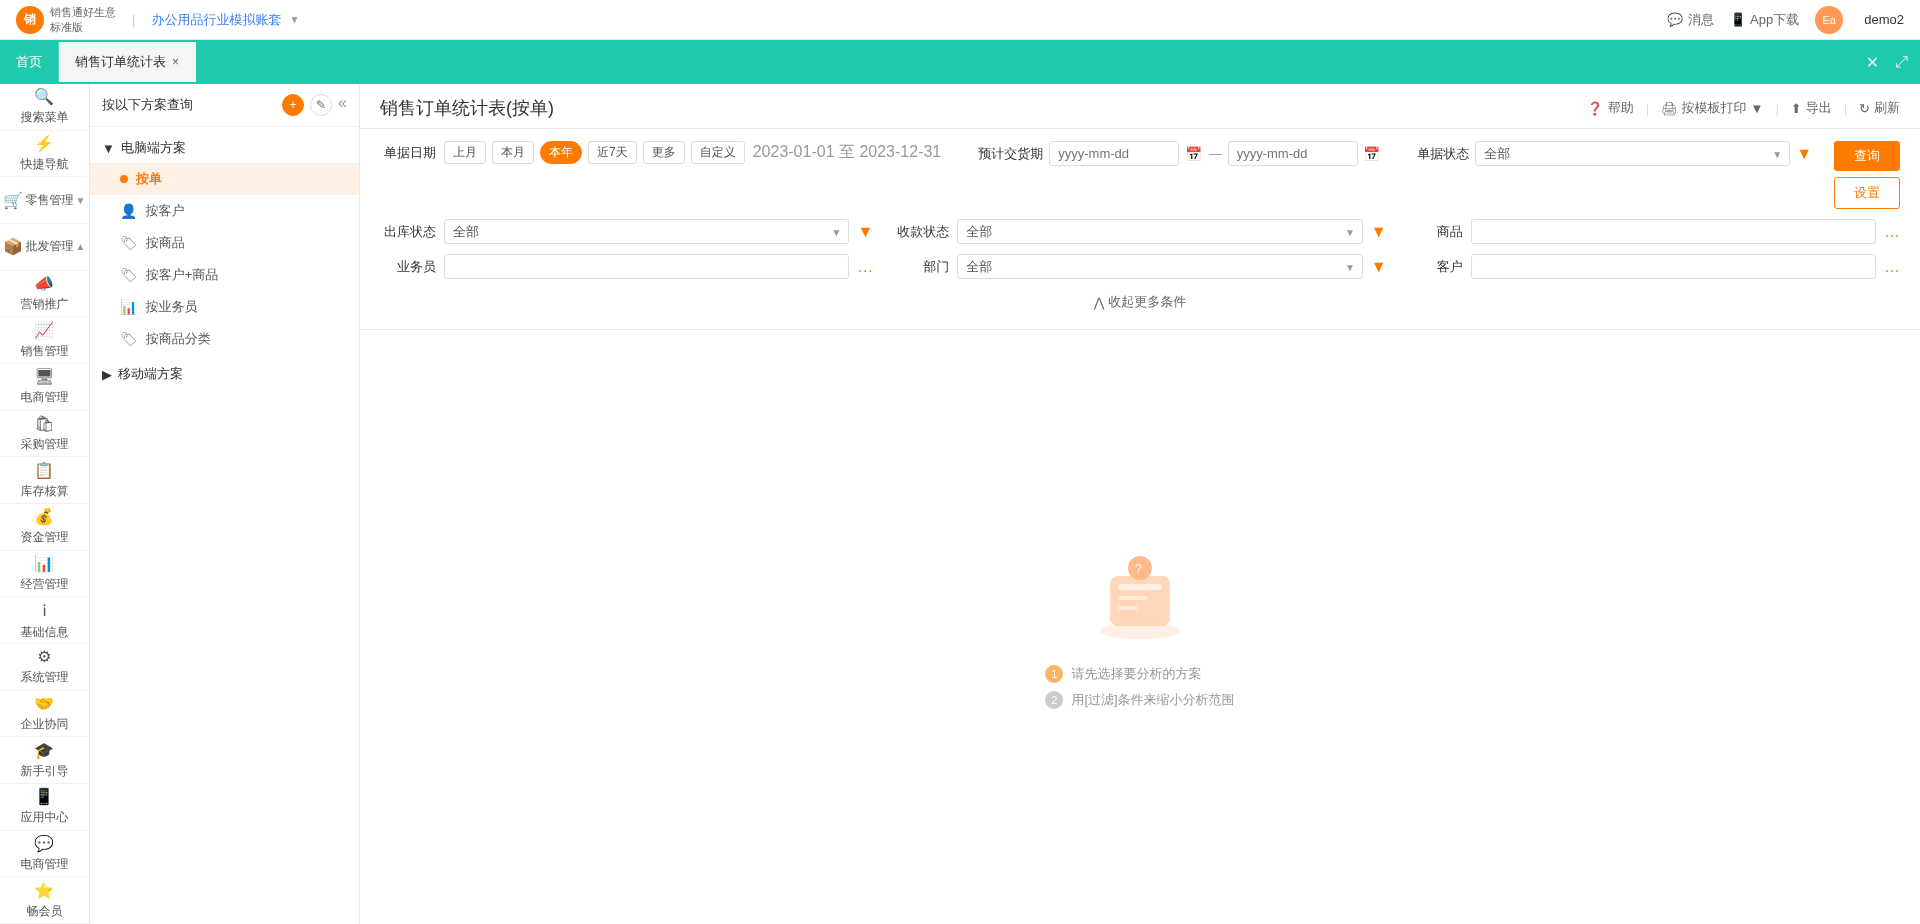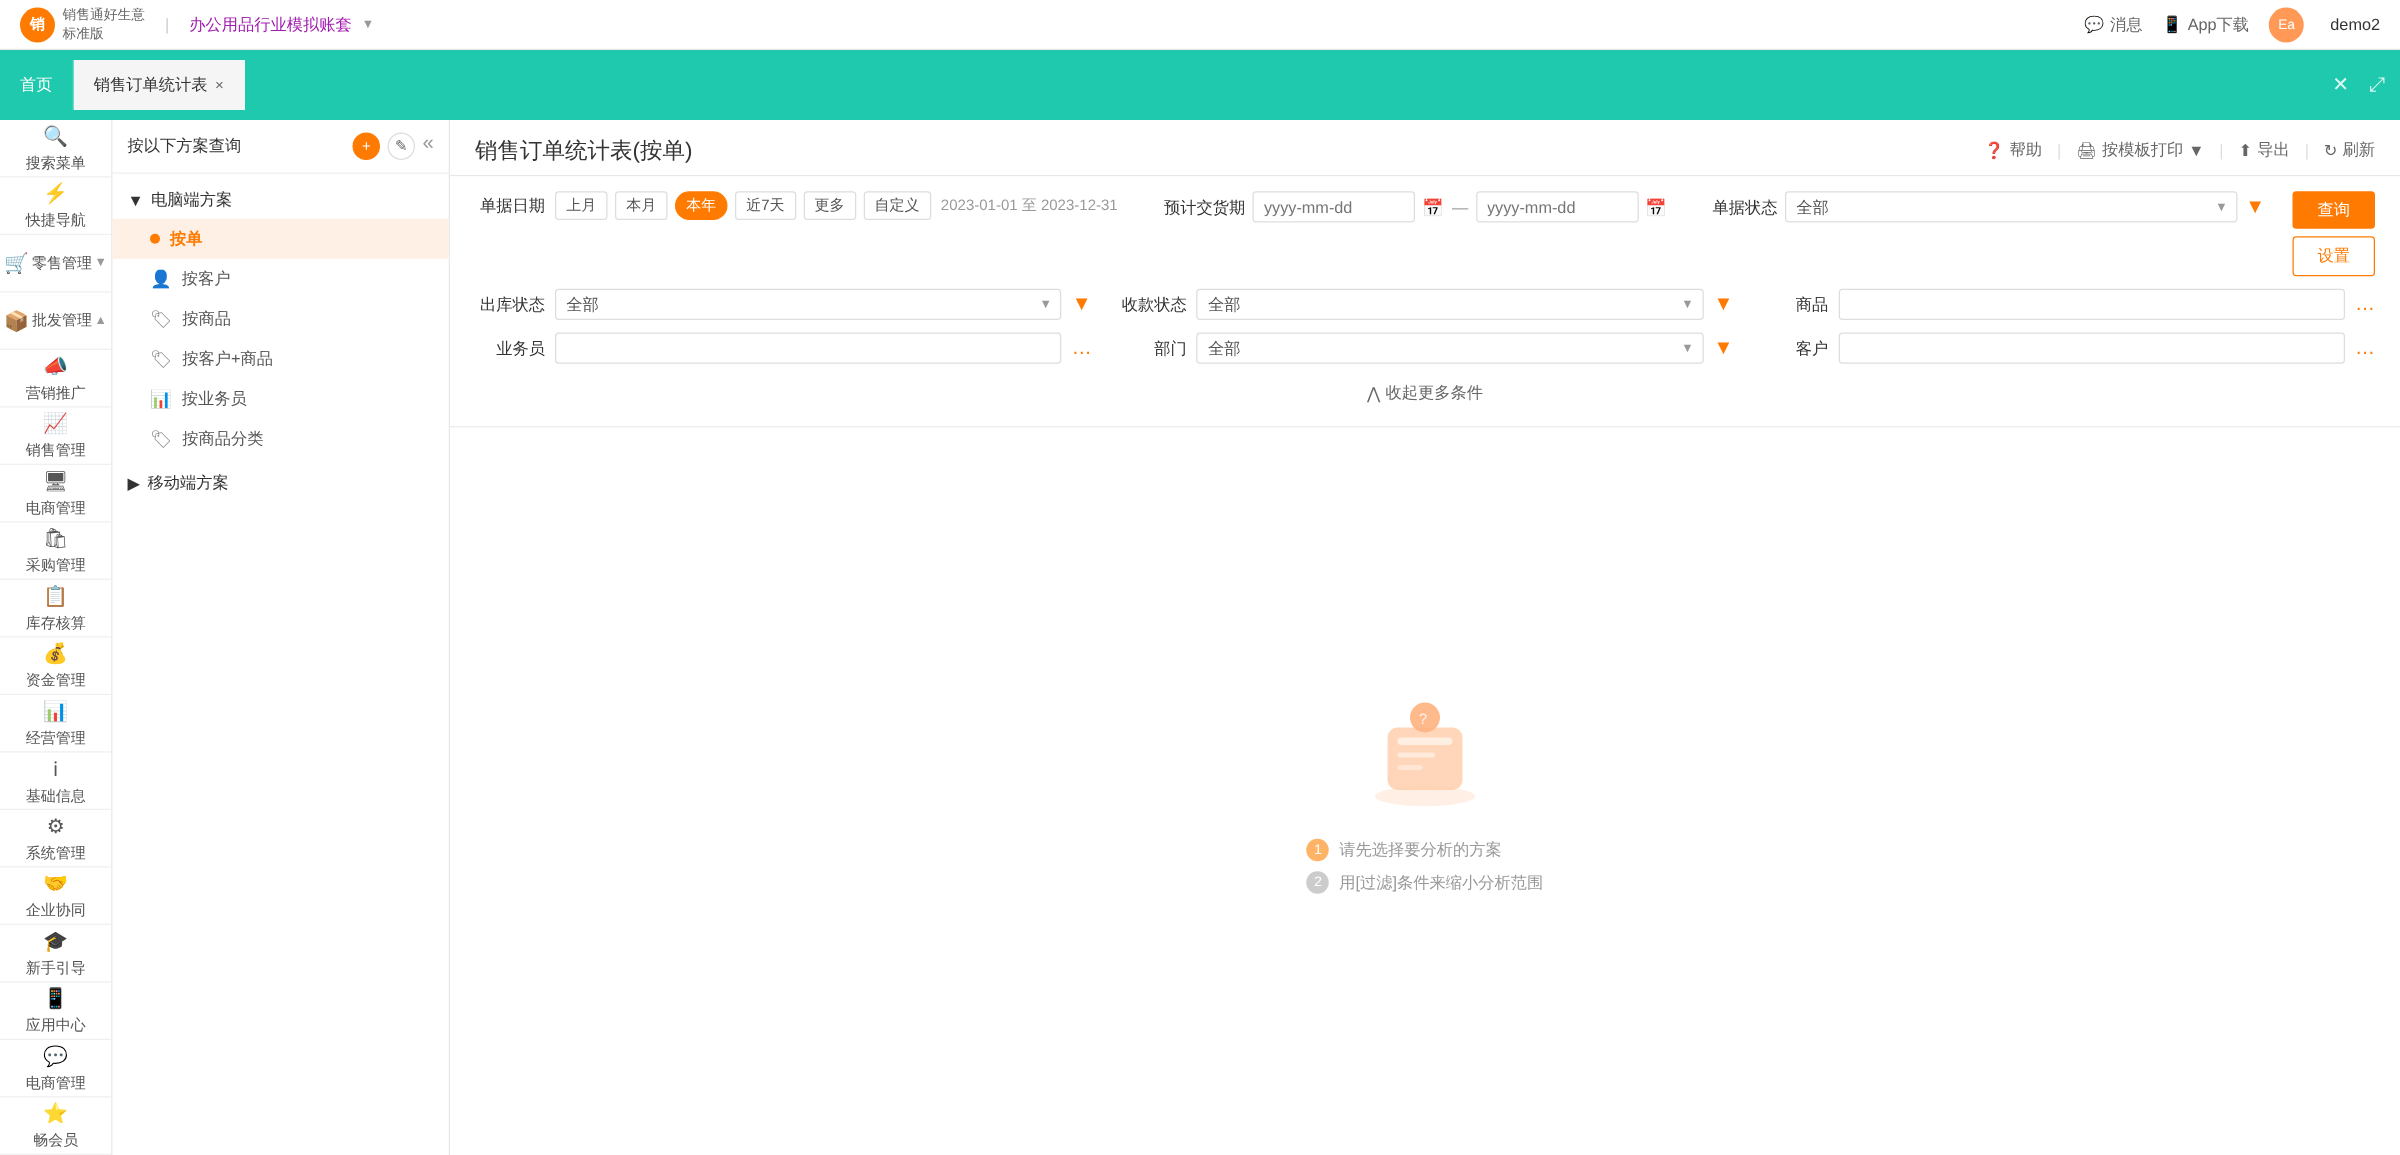--- a/index.html
+++ b/index.html
@@ -4,29 +4,29 @@
   <style>
     * { margin: 0; padding: 0; box-sizing: border-box; }
     body { font-family: 'Microsoft YaHei', 'PingFang SC', sans-serif; font-size: 13px; background: #f5f5f5; width: 1920px; height: 924px; overflow: hidden; display: flex; flex-direction: column; }
 
     
     .top-bar { height: 40px; background: #fff; border-bottom: 1px solid #e8e8e8; display: flex; align-items: center; justify-content: space-between; padding: 0 16px; flex-shrink: 0; }
     .top-bar-left { display: flex; align-items: center; gap: 8px; }
     .logo-area { display: flex; align-items: center; gap: 6px; }
     .logo-icon { width: 28px; height: 28px; background: #ff7a00; border-radius: 50%; display: flex; align-items: center; justify-content: center; color: #fff; font-size: 12px; font-weight: bold; }
     .logo-text { font-size: 11px; color: #666; line-height: 1.3; }
-    .app-title { font-size: 13px; color: #a21caf; }
+    .app-title { font-size: 13px; color: #3b82f6; }
     .dropdown-arrow { color: #999; font-size: 10px; }
     .top-bar-right { display: flex; align-items: center; gap: 16px; }
     .top-bar-btn { display: flex; align-items: center; gap: 4px; color: #666; font-size: 13px; cursor: pointer; }
     .user-avatar { width: 28px; height: 28px; background: #ff9955; border-radius: 50%; display: flex; align-items: center; justify-content: center; color: #fff; font-size: 11px; }
     .user-name { color: #333; font-size: 13px; }
 
     
-    .nav-tabs { height: 56px; background: #1ec9ad; display: flex; align-items: center; padding: 0 0; flex-shrink: 0; }
+    .nav-tabs { height: 44px; background: #1ec9ad; display: flex; align-items: center; padding: 0 0; flex-shrink: 0; }
     .nav-tab { height: 40px; padding: 0 16px; display: flex; align-items: center; color: rgba(255,255,255,0.85); font-size: 13px; cursor: pointer; border-right: 1px solid rgba(255,255,255,0.2); position: relative; }
     .nav-tab.active { background: #f5f5f5; color: #333; }
     .nav-tab .close-btn { margin-left: 6px; color: #666; font-size: 12px; cursor: pointer; }
     .nav-tab-home { background: transparent; color: #fff; }
     .nav-tab-right { margin-left: auto; display: flex; align-items: center; gap: 8px; padding-right: 8px; }
     .nav-icon-btn { color: rgba(255,255,255,0.85); font-size: 16px; cursor: pointer; padding: 4px; }
 
     
     .main-layout { display: flex; flex: 1; overflow: hidden; }
 
@@ -304,21 +304,21 @@
           <div style="display:flex;align-items:center;gap:8px;flex:0 0 auto;margin-right:20px;">
             <span class="filter-label">单据日期</span>
             <div class="date-filter-group">
               <button class="date-quick-btn">上月</button>
               <button class="date-quick-btn">本月</button>
               <button class="date-quick-btn active">本年</button>
               <button class="date-quick-btn">近7天</button>
               <button class="date-quick-btn">更多</button>
               <button class="date-quick-btn">自定义</button>
             </div>
-            <span style="font-size:12px;color:#999;">2023-01-01 至 2023-12-31</span>
+            <span style="font-size:16px;color:#999;">2023-01-01 至 2023-12-31</span>
           </div>
 
           <div style="display:flex;align-items:center;gap:6px;flex:0 0 auto;margin-right:20px;">
             <span class="filter-label" style="min-width:70px;">预计交货期</span>
             <div class="date-input-group">
               <input type="text" class="date-input" placeholder="yyyy-mm-dd" style="">
               <span class="cal-icon">📅</span>
               <span class="date-separator">—</span>
               <input type="text" class="date-input" placeholder="yyyy-mm-dd" style="">
               <span class="cal-icon">📅</span>

